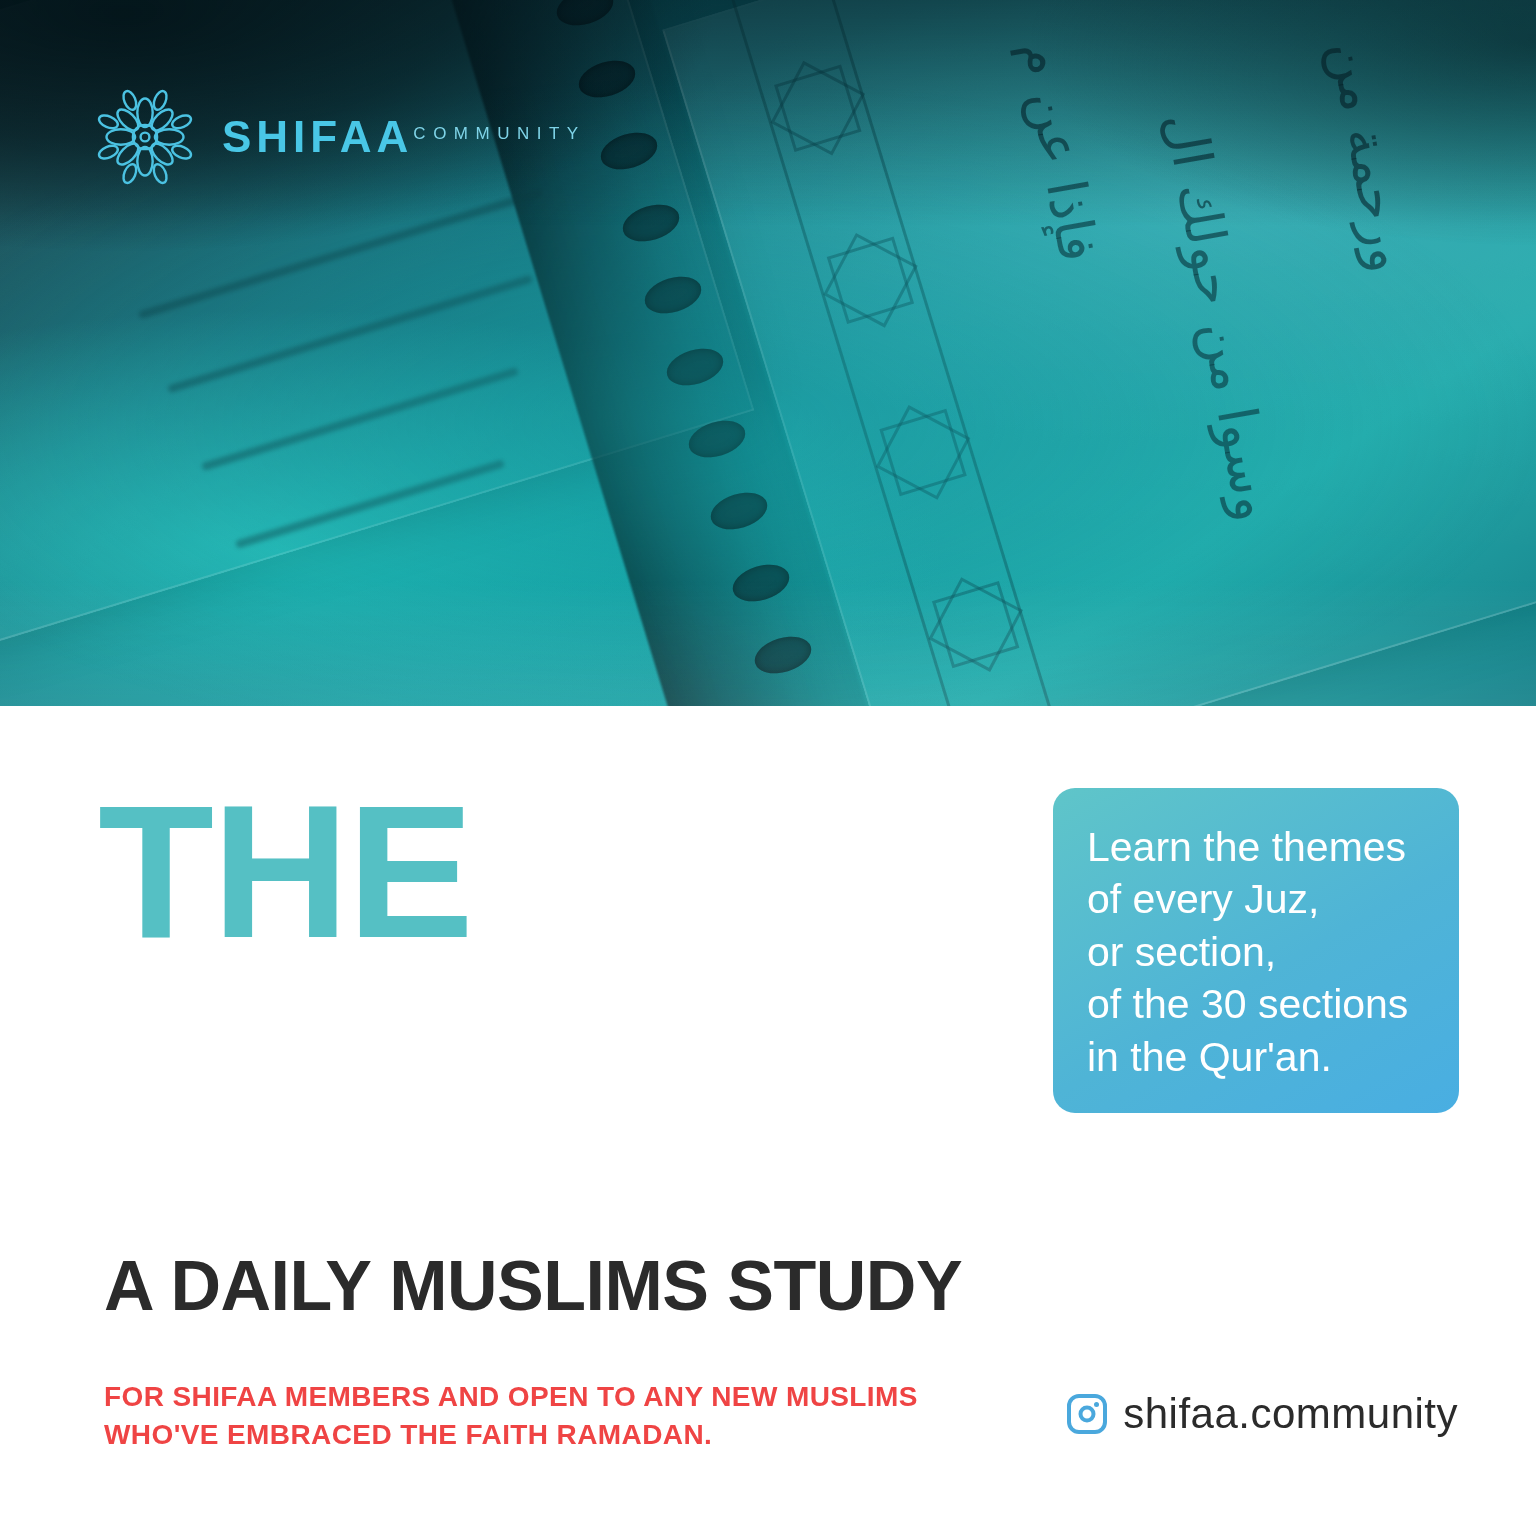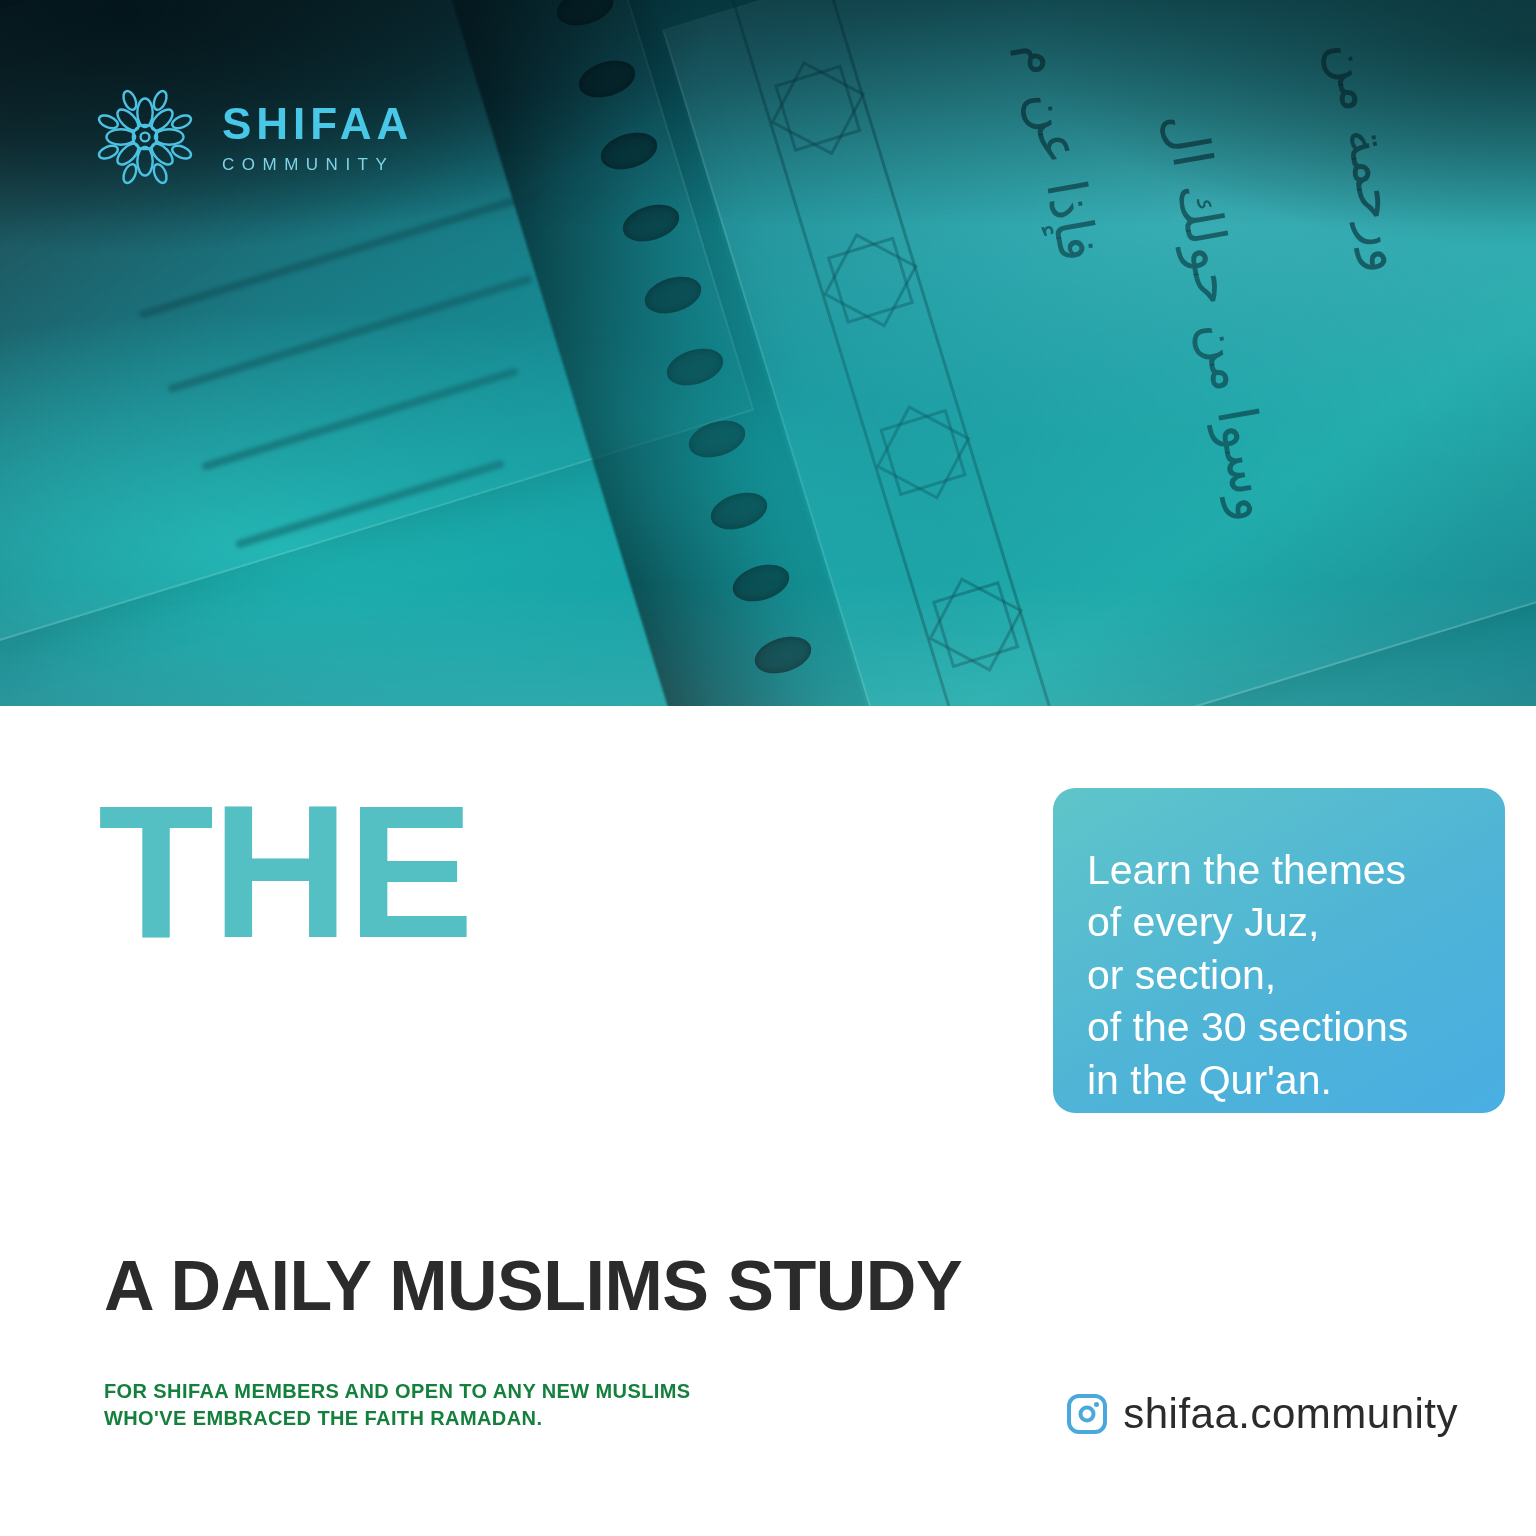--- a/index.html
+++ b/index.html
@@ -162,21 +162,21 @@
   .logo {
     position: absolute;
     left: 90px;
     top: 82px;
     display: flex;
     align-items: center;
     gap: 22px;
     z-index: 6;
   }
   .logo-mark { width: 110px; height: 110px; }
-  .logo-text { display: flex; flex-direction: column; }
+  .logo-text { display: flex; flex-direction: row; }
   .logo-name {
     color: #49c7e6;
     font-size: 44px;
     font-weight: bold;
     letter-spacing: 5px;
     line-height: 1;
   }
   .logo-sub {
     color: #7fd4e8;
     font-size: 17px;
@@ -225,38 +225,38 @@
     color: #2b2b2b;
     letter-spacing: -0.5px;
     margin: 0;
     white-space: nowrap;
   }
 
   .footnote {
     position: absolute;
     left: 104px;
     top: 672px;
-    font-size: 20px;
-    font-weight: bold;
-    color: #15803d;
+    font-size: 28px;
+    font-weight: bold;
+    color: #ef4444;
     line-height: 1.35;
     letter-spacing: 0.4px;
   }
 
   
   .info-card {
     position: absolute;
     left: 1053px;
     top: 82px;
-    width: 452px;
+    width: 406px;
     height: 325px;
     border-radius: 22px;
     background: linear-gradient(150deg, #5fc5c9 0%, #4fb4d6 55%, #49aee2 100%);
     box-sizing: border-box;
-    padding: 56px 34px;
+    padding: 33px 34px;
   }
   .info-card p {
     margin: 0;
     color: #ffffff;
     font-size: 41px;
     line-height: 1.28;
     font-weight: normal;
   }
 
   

